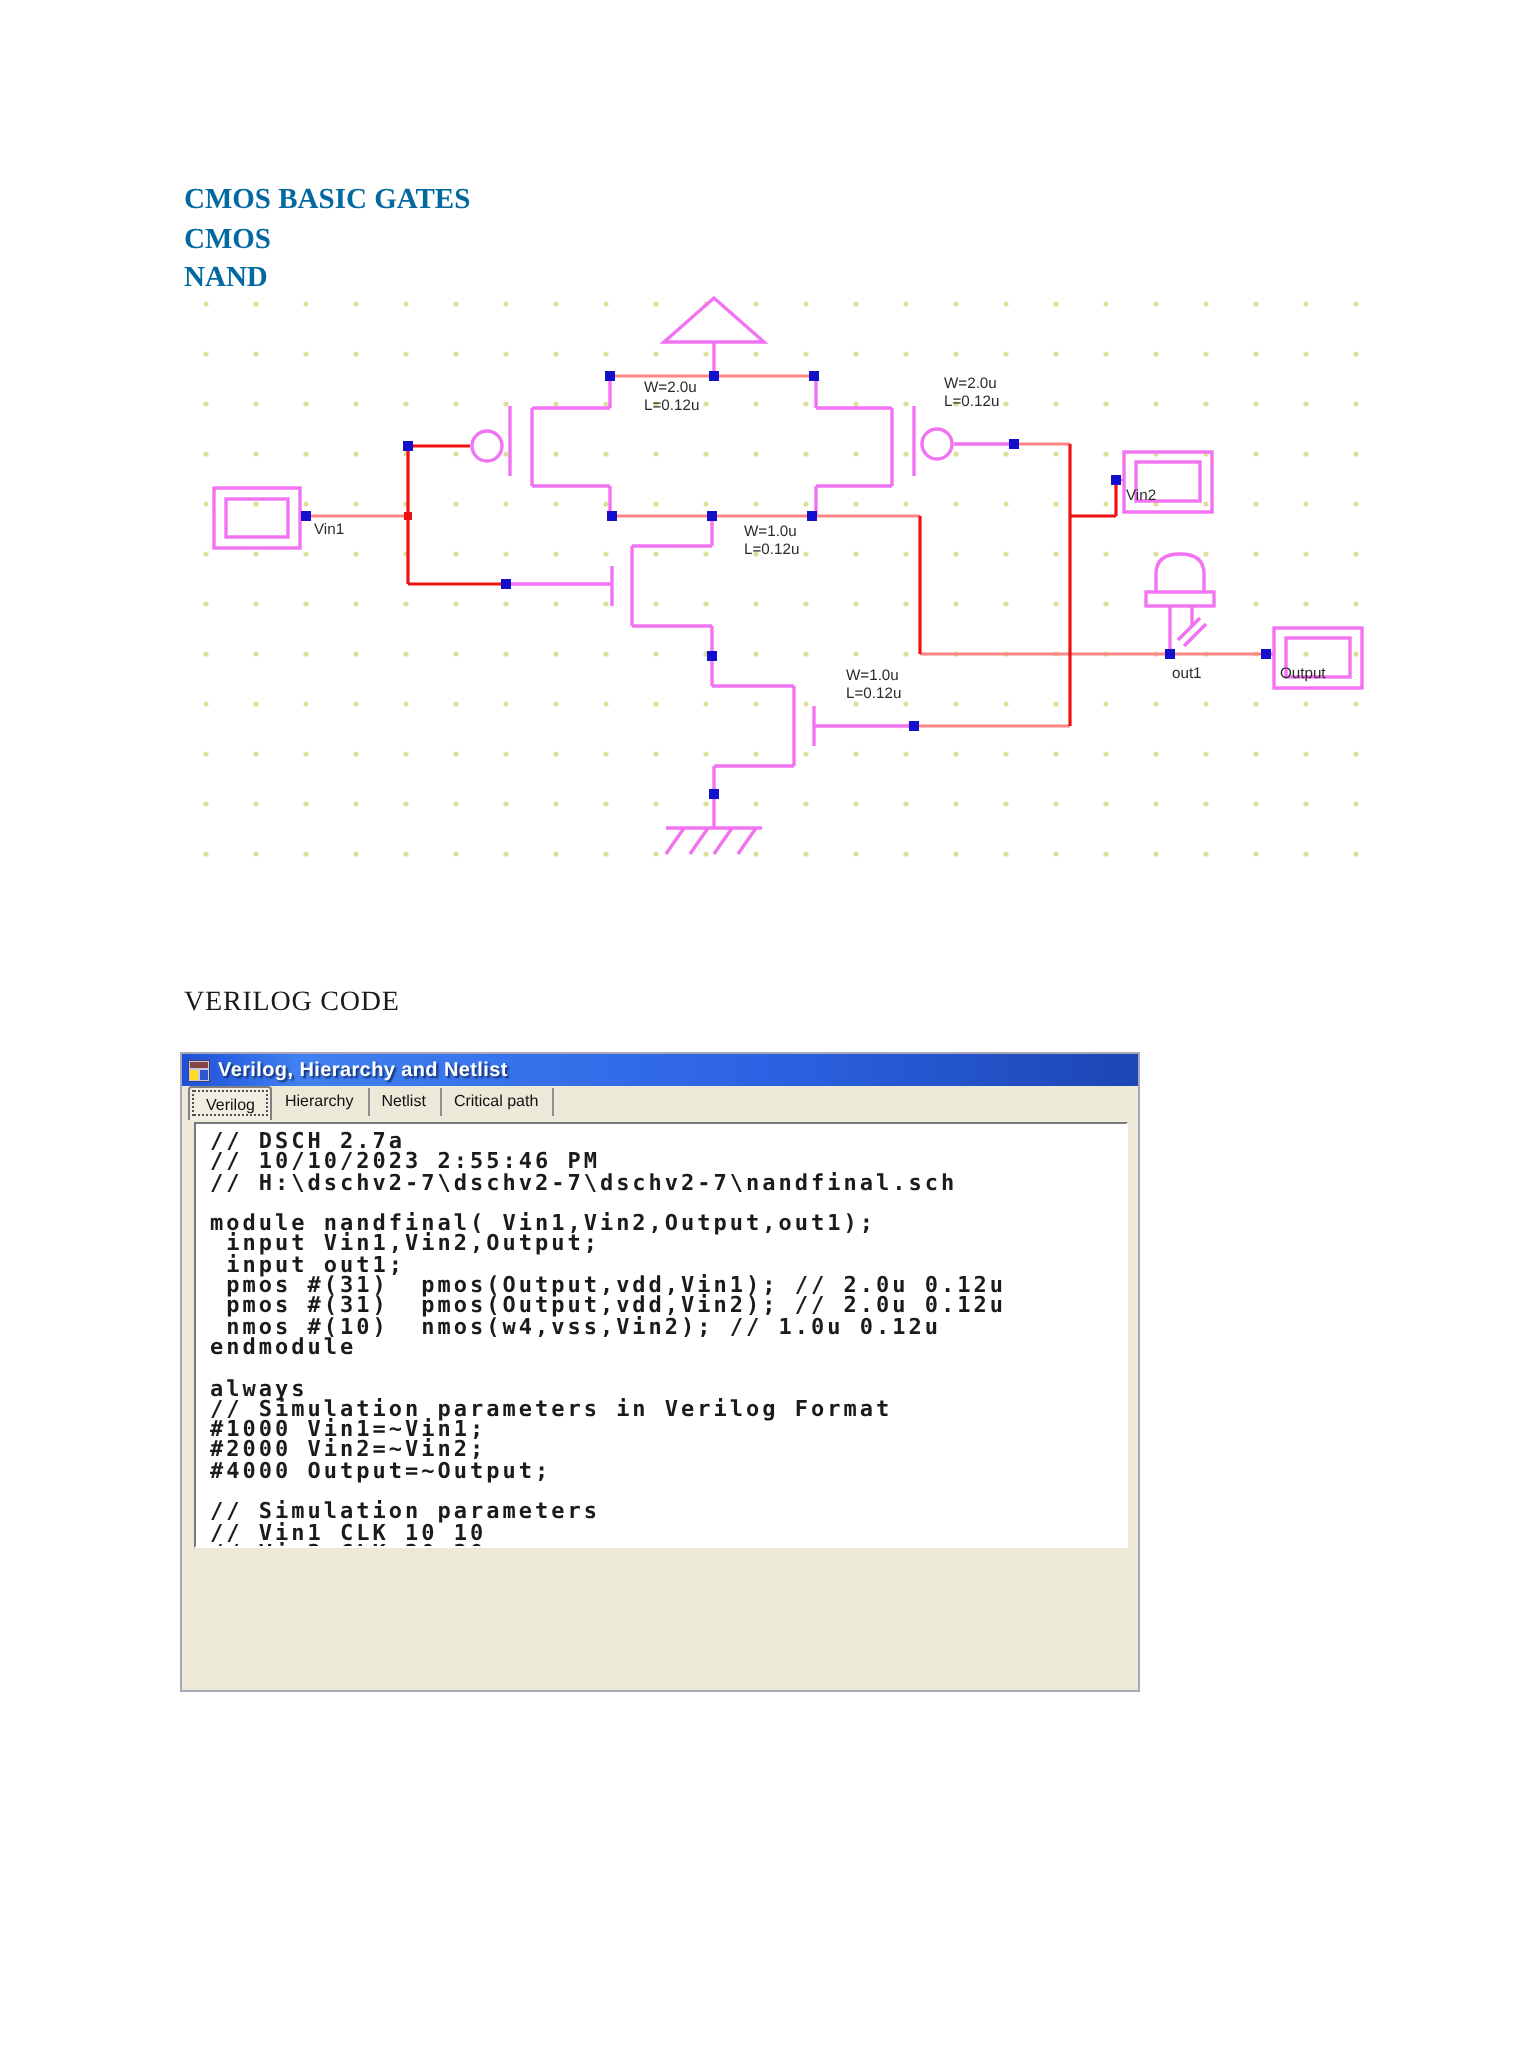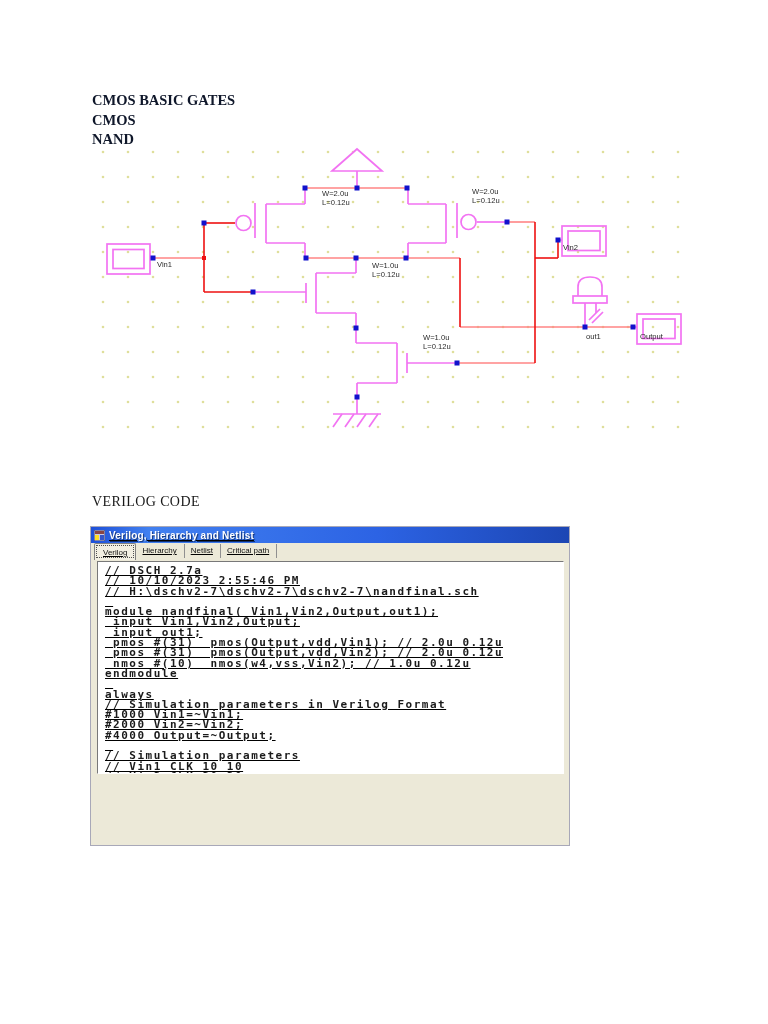--- a/index.html
+++ b/index.html
@@ -1,28 +1,28 @@
 <!DOCTYPE html>
 <html><head>
 <meta charset="utf-8">
 <style>
   html,body{margin:0;padding:0;background:#ffffff;}
   #page{position:relative;width:768px;height:1024px;background:#ffffff;overflow:hidden;
         font-family:"Liberation Sans",sans-serif;}
   
-  .doc-heading{position:absolute;left:92px;top:91px;color:#0f172a;
+  .doc-heading{position:absolute;left:92px;top:91px;color:#0369a1;
         font-family:"Liberation Serif",serif;font-weight:bold;font-size:14.5px;line-height:19.6px;}
   .section-heading{position:absolute;left:92px;top:494px;color:#1a1a1a;
         font-family:"Liberation Serif",serif;font-weight:normal;font-size:14px;letter-spacing:.4px;}
   
   #schem{position:absolute;left:0;top:0;}
   #schem text{font-family:"Liberation Sans",sans-serif;font-size:7.6px;fill:#2a2a2a;}
   
   .win{position:absolute;left:90px;top:526px;width:480px;height:320px;background:#ece9d8;
-       border:1px solid #a8a8b8;box-sizing:border-box;text-decoration:underline;}
+       border:1px solid #a8a8b8;box-sizing:border-box;}
   .titlebar{height:16px;display:flex;align-items:center;padding-left:3px;
        background:linear-gradient(90deg,#1e50d8 0%,#4180f0 12%,#2c63e4 60%,#1c46b4 100%);}
   .titlebar .ttext{color:#ffffff;font-size:10px;font-weight:bold;margin-left:4px;
        letter-spacing:.2px;text-shadow:1px 1px 1px #103070;}
   .tabbar{height:17px;display:flex;align-items:flex-end;padding-left:3px;background:#ece9d8;}
   .tab{font-size:8px;color:#111;}
   .tab.active{border:1px solid #808080;border-bottom:none;background:#f2efe2;
        padding:4px 8px 3px 8px;border-radius:2px 2px 0 0;outline:1px dotted #505050;outline-offset:-3px;}
   .tab.flat{padding:2px 7px 3px 6px;border-right:1px solid #909090;margin-bottom:2px;}
   .codepanel{margin:1px 5px 6px 6px;height:213px;background:#ffffff;box-sizing:border-box;

